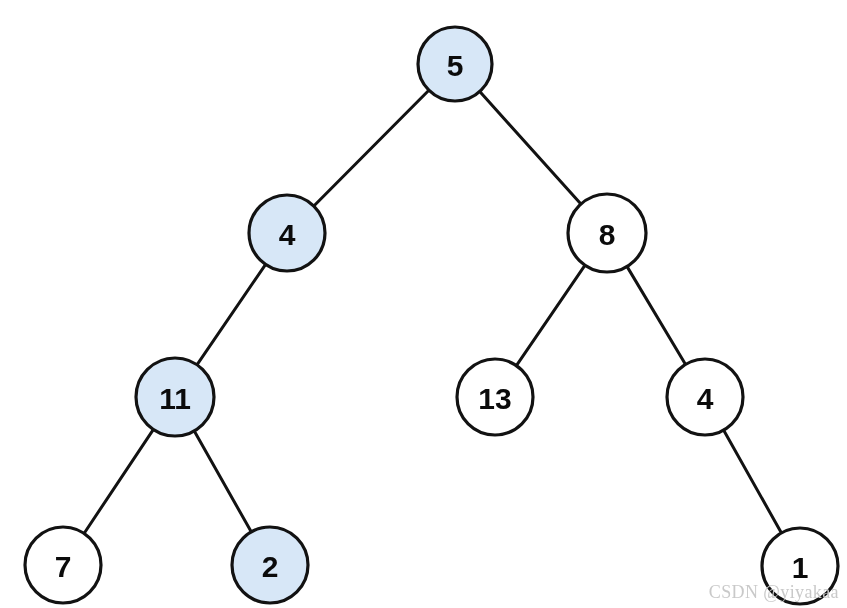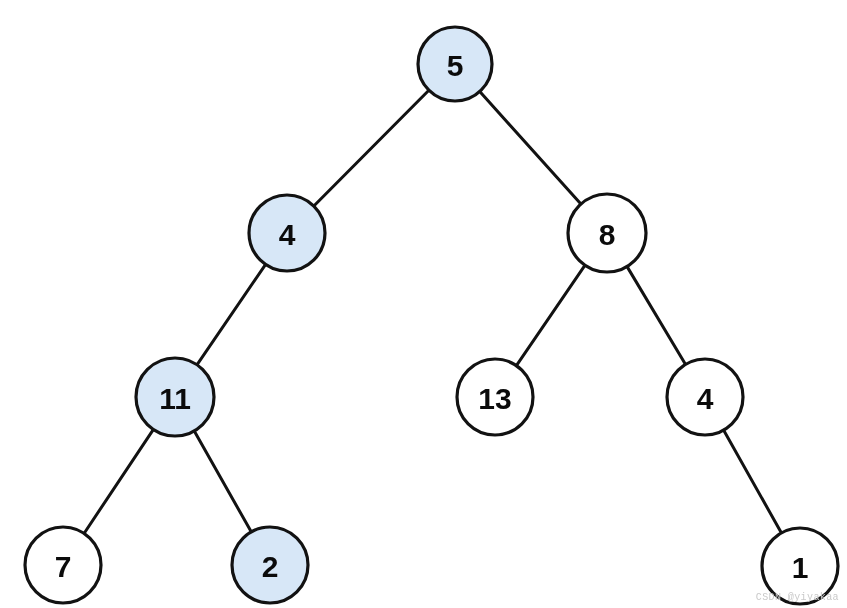--- a/index.html
+++ b/index.html
@@ -42,22 +42,22 @@
     font-size: 30px;
     fill: #0b0b0b;
     text-anchor: middle;
     dominant-baseline: central;
     user-select: none;
   }
   .watermark-text {
     position: absolute;
     right: 8px;
     bottom: 5px;
-    font-family: Liberation Mono, monospace;
-    font-size: 10px;
+    font-family: Liberation Serif, serif;
+    font-size: 18px;
     color: #c9c9c9;
     letter-spacing: 0.4px;
     white-space: nowrap;
     user-select: none;
   }
 </style>
 </head>
 <body>
 
 <div id="canvas-wrap">

